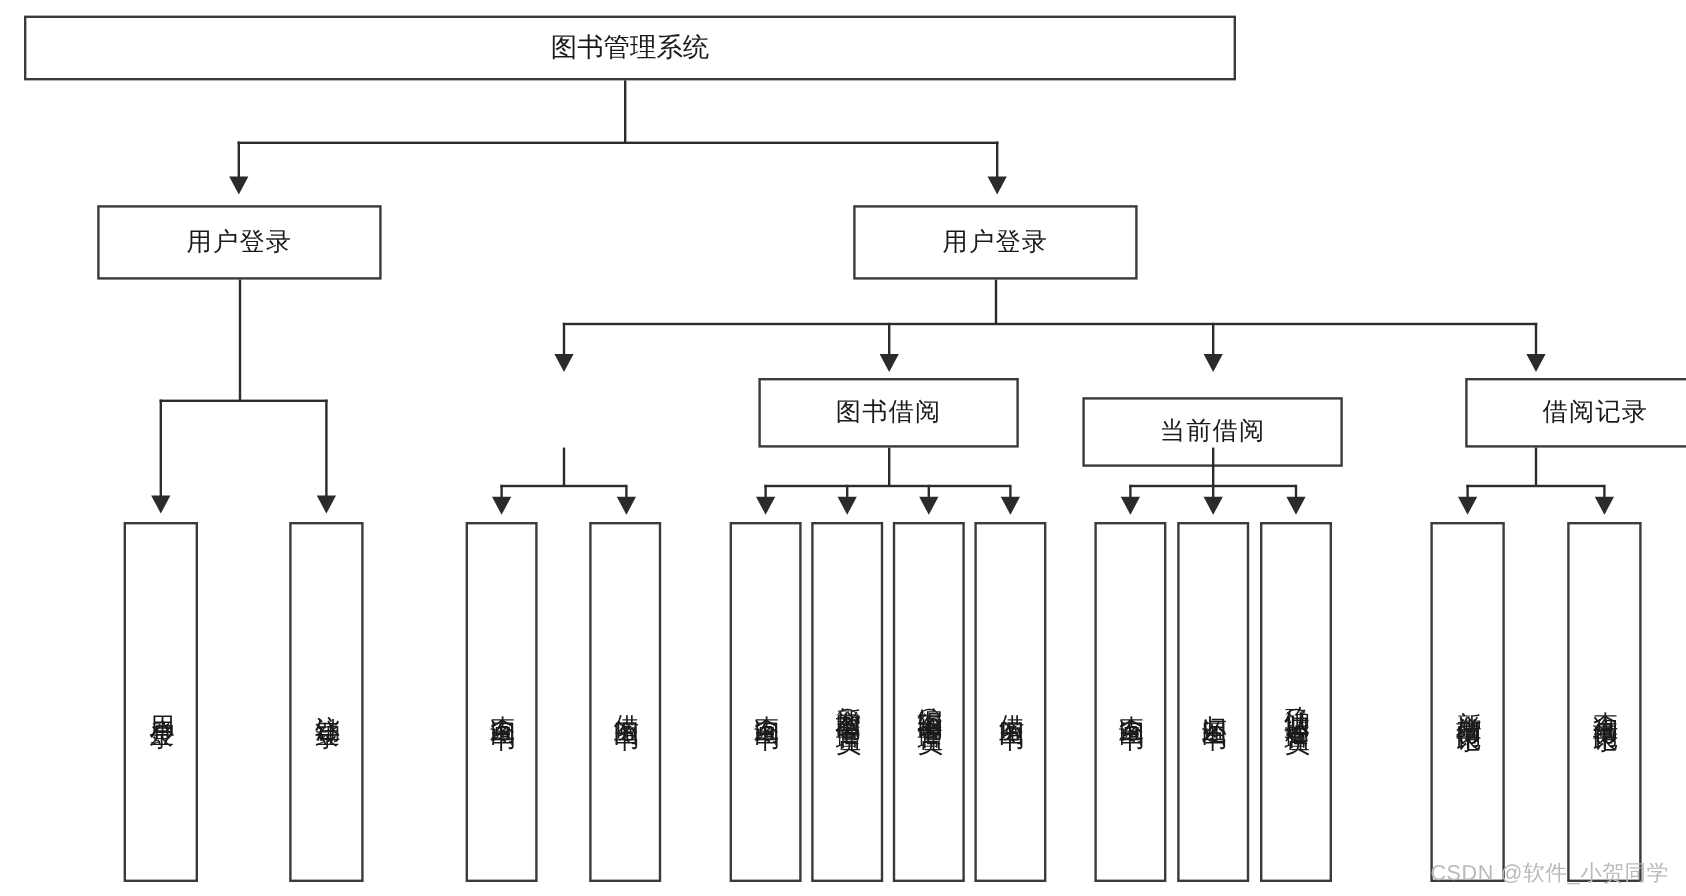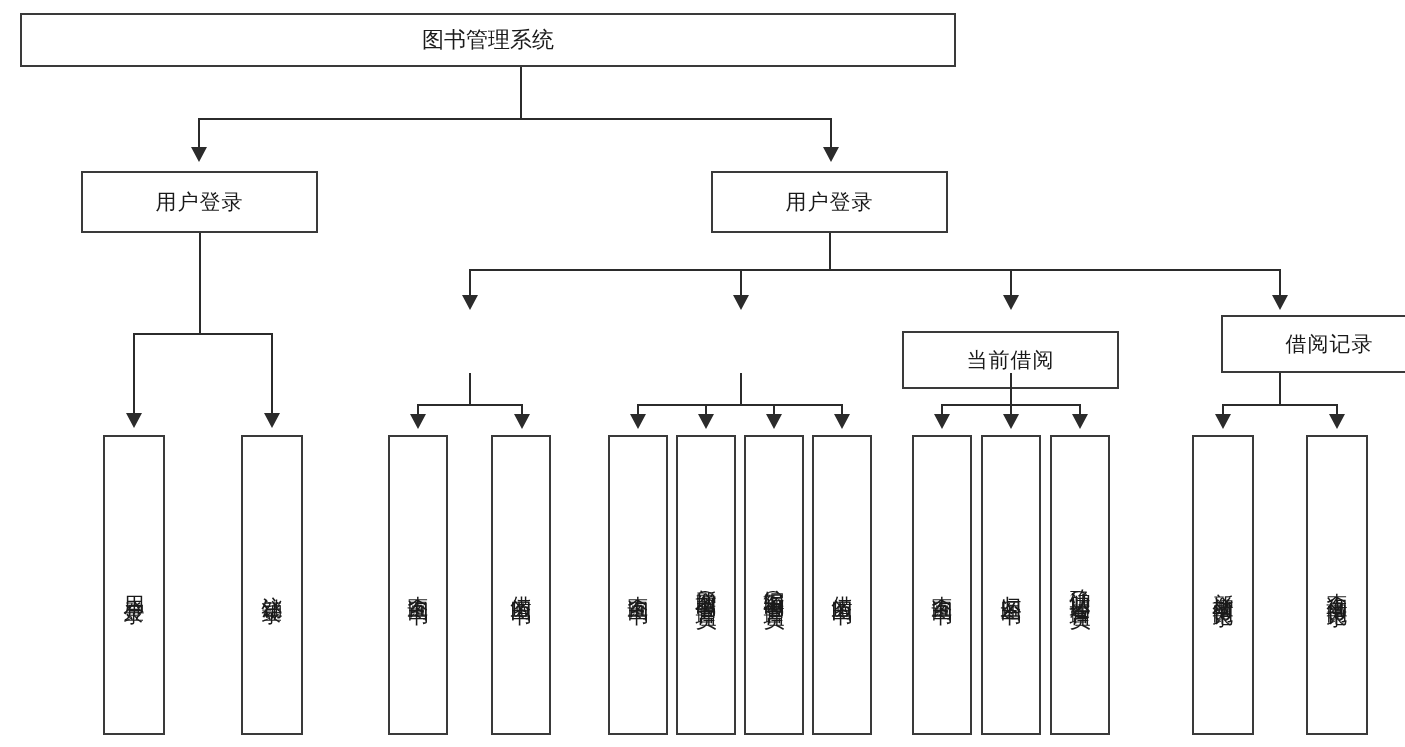--- a/index.html
+++ b/index.html
@@ -76,21 +76,21 @@
     white-space: nowrap;
     user-select: none;
     letter-spacing: 0.5px;
   }
 </style>
 </head>
 <body>
 
 <div id="diagram-root">
 
-  <div class="node root" style="left:20px; top:13px; width:936px; height:54px;">
+  <div class="node root" style="left:20px; top:13px; width:1010px; height:54px;">
     <span>图书管理系统</span>
   </div>
 
   <div class="vline" style="left:520px; top:67px; width:2px; height:52px;"></div>
   <div class="hline" style="left:198px; top:118px; width:634px; height:2px;"></div>
   <div class="vline" style="left:198px; top:118px; width:2px; height:30px;"></div>
   <div class="arrow" style="left:191px; top:147px;"></div>
   <div class="vline" style="left:830px; top:118px; width:2px; height:30px;"></div>
   <div class="arrow" style="left:823px; top:147px;"></div>
 
@@ -112,20 +112,23 @@
   <div class="hline" style="left:469px; top:269px; width:812px; height:2px;"></div>
   <div class="vline" style="left:469px; top:269px; width:2px; height:27px;"></div>
   <div class="arrow" style="left:462px; top:295px;"></div>
   <div class="vline" style="left:740px; top:269px; width:2px; height:27px;"></div>
   <div class="arrow" style="left:733px; top:295px;"></div>
   <div class="vline" style="left:1010px; top:269px; width:2px; height:27px;"></div>
   <div class="arrow" style="left:1003px; top:295px;"></div>
   <div class="vline" style="left:1279px; top:269px; width:2px; height:27px;"></div>
   <div class="arrow" style="left:1272px; top:295px;"></div>
 
+  <div class="node horiz" style="left:632px; top:315px; width:217px; height:58px;">
+    <span>图书借阅</span>
+  </div>
   <div class="node horiz" style="left:902px; top:315px; width:217px; height:58px;margin-top:16px;">
     <span>当前借阅</span>
   </div>
   <div class="node horiz" style="left:1221px; top:315px; width:217px; height:58px;justify-content:center;">
     <span>借阅记录</span>
   </div>
 
   <div class="vline" style="left:469px; top:373px; width:2px; height:32px;"></div>
   <div class="hline" style="left:417px; top:404px; width:105px; height:2px;"></div>
   <div class="vline" style="left:417px; top:404px; width:2px; height:11px;"></div>
@@ -197,14 +200,15 @@
     <span class="vtext">确认归还（管理员）</span>
   </div>
 
   <div class="node leaf" style="left:1192px; top:435px; width:62px; height:300px;">
     <span class="vtext">新增借阅记录</span>
   </div>
   <div class="node leaf" style="left:1306px; top:435px; width:62px; height:300px;">
     <span class="vtext">查询借阅记录</span>
   </div>
 
+  <div id="watermark" style="left:1192px; top:715px;">CSDN @软件_小贺同学</div>
 
 </div>
 
 </body></html>

